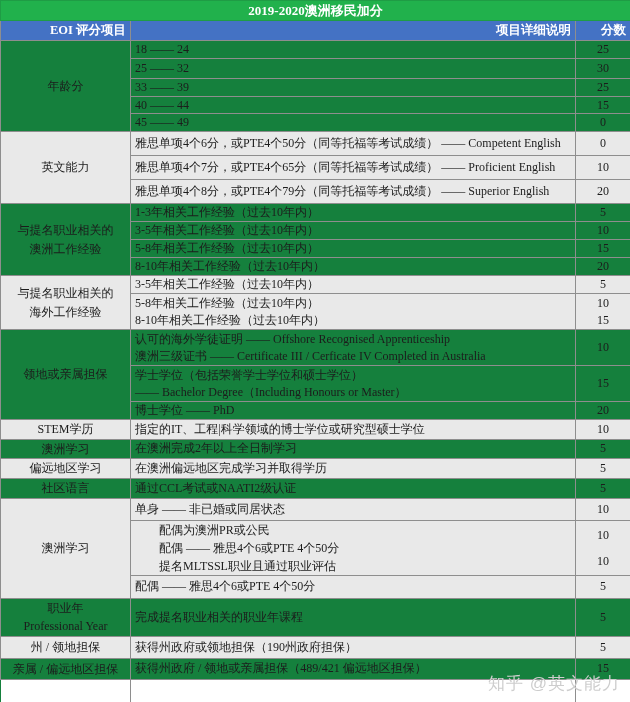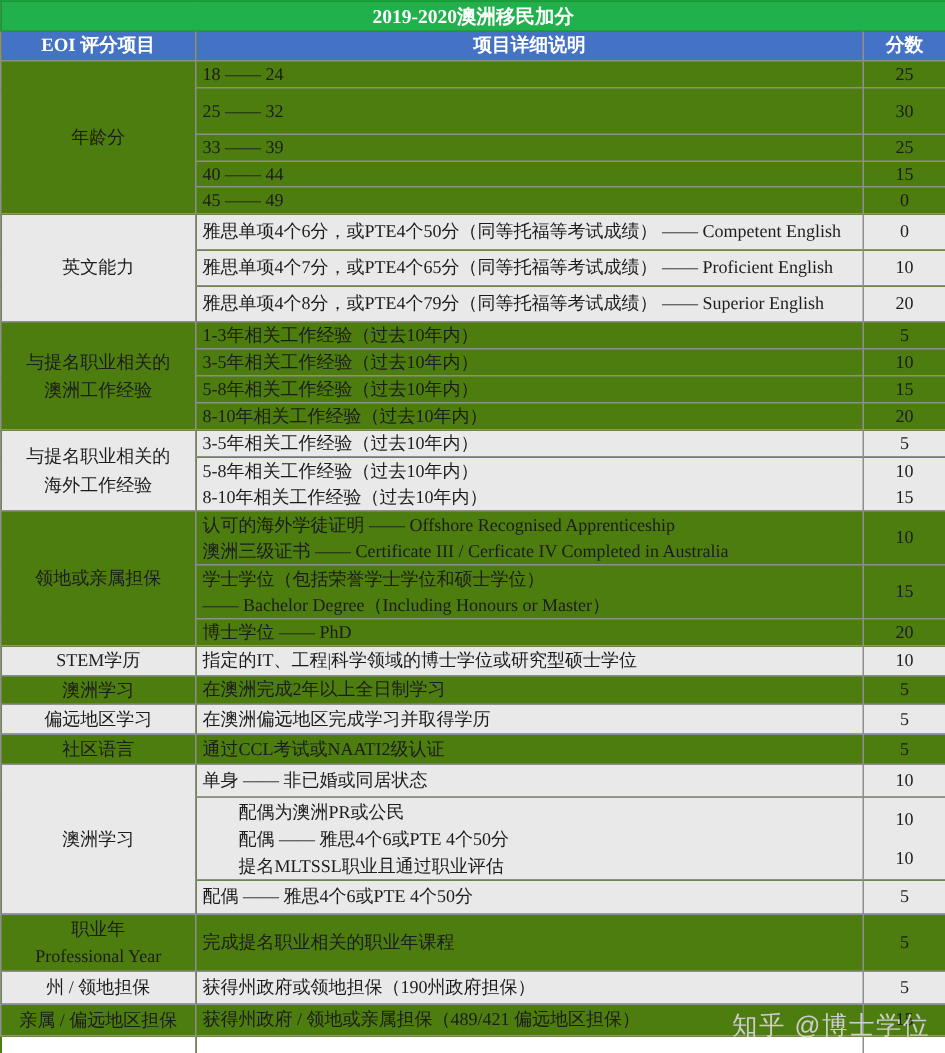--- a/index.html
+++ b/index.html
@@ -1,19 +1,19 @@
 <!DOCTYPE html>
 <html><head>
 <meta charset="utf-8">
 <style>
   html,body{margin:0;padding:0;background:#ffffff;}
   .wrap{
     position:relative;
     width:630px;height:702px;
-    background:#4d7c0f;
+    background:#15803d;
     font-family:"Liberation Serif","DejaVu Serif",serif;
     color:#1c1c1c;
     overflow:hidden;
   }
   table{
     border-collapse:collapse;
     table-layout:fixed;
     width:630px;
   }
   col.c-label{width:130px;}
@@ -33,21 +33,21 @@
     font-weight:bold;
     text-align:center;
     border:1px solid #1f9c45;
     padding:0;
   }
   tr.cols-row th{
     background:#4472c4;
     color:#ffffff;
     font-size:12.5px;
     font-weight:bold;
-    text-align:center;
+    text-align:right;
   }
   td.label{
     text-align:center;
     white-space:pre-line;
     line-height:1.55;
   }
   td.desc{text-align:left;}
   td.desc.ctr{}
   td.score{text-align:center;}
   .nw{white-space:nowrap;}
@@ -88,21 +88,21 @@
         <th>分数</th>
       </tr>
     </thead>
     <tbody>
 
       <tr style="height:18px">
         <td class="label" rowspan="5">年龄分</td>
         <td class="desc ctr nw">18 —— 24</td>
         <td class="score">25</td>
       </tr>
-      <tr style="height:31px">
+      <tr style="height:20px">
         <td class="desc ctr nw">25 —— 32</td>
         <td class="score">30</td>
       </tr>
       <tr style="height:18px">
         <td class="desc ctr nw">33 —— 39</td>
         <td class="score">25</td>
       </tr>
       <tr style="height:17px">
         <td class="desc ctr nw">40 —— 44</td>
         <td class="score">15</td>
@@ -235,14 +235,14 @@
       </tr>
 
       <tr class="empty" style="height:32px">
         <td></td>
         <td class="vline"></td>
         <td class="vline"></td>
       </tr>
     </tbody>
   </table>
 
-  <div class="watermark">知乎 @博士学位</div>
+  <div class="watermark">知乎 @英文能力</div>
 </div>
 
 </body></html>

